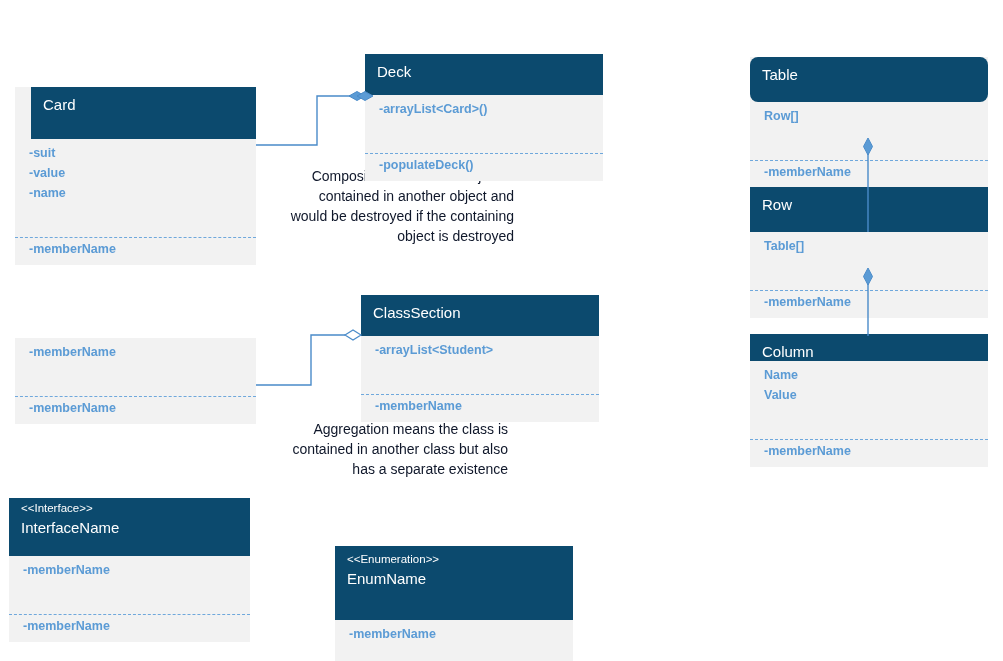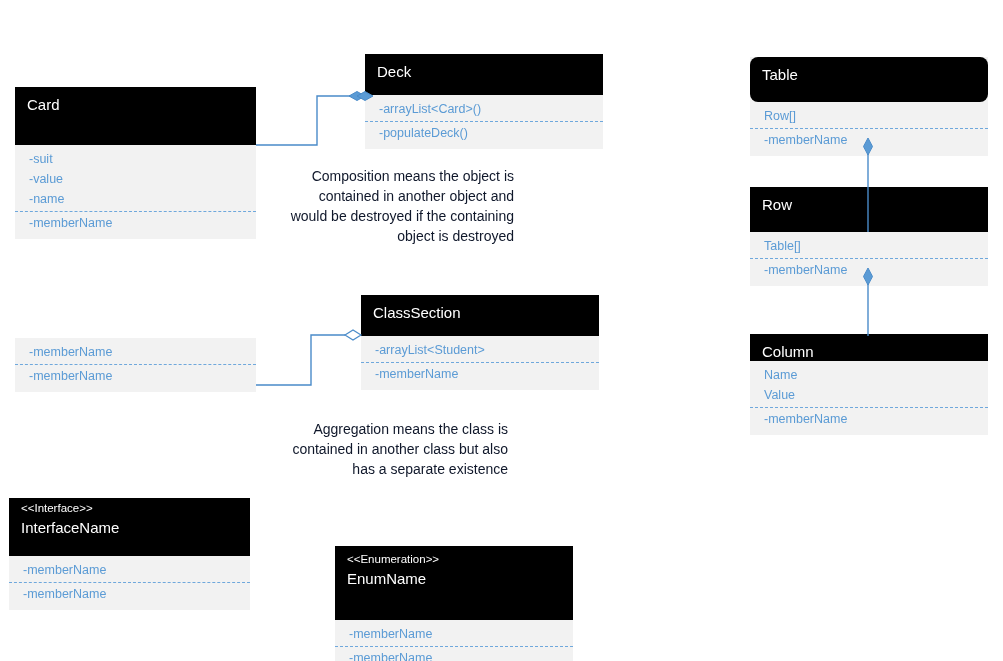--- a/index.html
+++ b/index.html
@@ -19,21 +19,21 @@
     overflow: hidden;
   }
   
   .uml-box {
     position: absolute;
     box-sizing: border-box;
     background: #F2F2F2;
     z-index: 2;
   }
   .uml-header {
-    background: #000000;
+    background: #0c4a6e;
     color: #ffffff;
     box-sizing: border-box;
     padding: 9px 12px 10px 12px;
     line-height: 1.2;
   }
   .uml-header .stereotype {
     display: block;
     font-size: 11.5px;
     color: #ffffff;
     letter-spacing: 0px;
@@ -47,23 +47,25 @@
   .uml-header.single .cls-name {
     font-size: 15px;
   }
   .uml-body {
     background: #F2F2F2;
     box-sizing: border-box;
     padding: 3px 0 4px 0;
   }
   .uml-section {
     padding: 1px 0 2px 0;
+    font-weight: bold;
   }
   .uml-section + .uml-section {
     border-top: 1px dashed #6FA8DC;
+    margin-top: 32px;
   }
   .uml-member {
     font-size: 12.5px;
     color: #5B9BD5;
     padding: 2px 0 2px 14px;
     line-height: 1.28;
     white-space: nowrap;
   }
   
   .note {
@@ -108,21 +110,21 @@
       <polygon points="868,138 863.5,146.5 868,155 872.5,146.5" fill="#5B9BD5" stroke="#4A8BC9" stroke-width="1"></polygon>
     </g>
 
     <g>
       <line x1="868" y1="275" x2="868" y2="336" stroke="#4A8BC9" stroke-width="1.4"></line>
       <polygon points="868,268 863.5,276.5 868,285 872.5,276.5" fill="#5B9BD5" stroke="#4A8BC9" stroke-width="1"></polygon>
     </g>
   </svg>
 
   <div class="uml-box" style="left:15px; top:87px; width:241px;">
-    <div class="uml-header single" style="height:58px;">
+    <div class="uml-header single" style="height:52px;margin-left:16px;">
       <span class="cls-name">Card</span>
     </div>
     <div class="uml-body">
       <div class="uml-section">
         <div class="uml-member">-suit</div>
         <div class="uml-member">-value</div>
         <div class="uml-member">-name</div>
       </div>
       <div class="uml-section">
         <div class="uml-member">-memberName</div>

